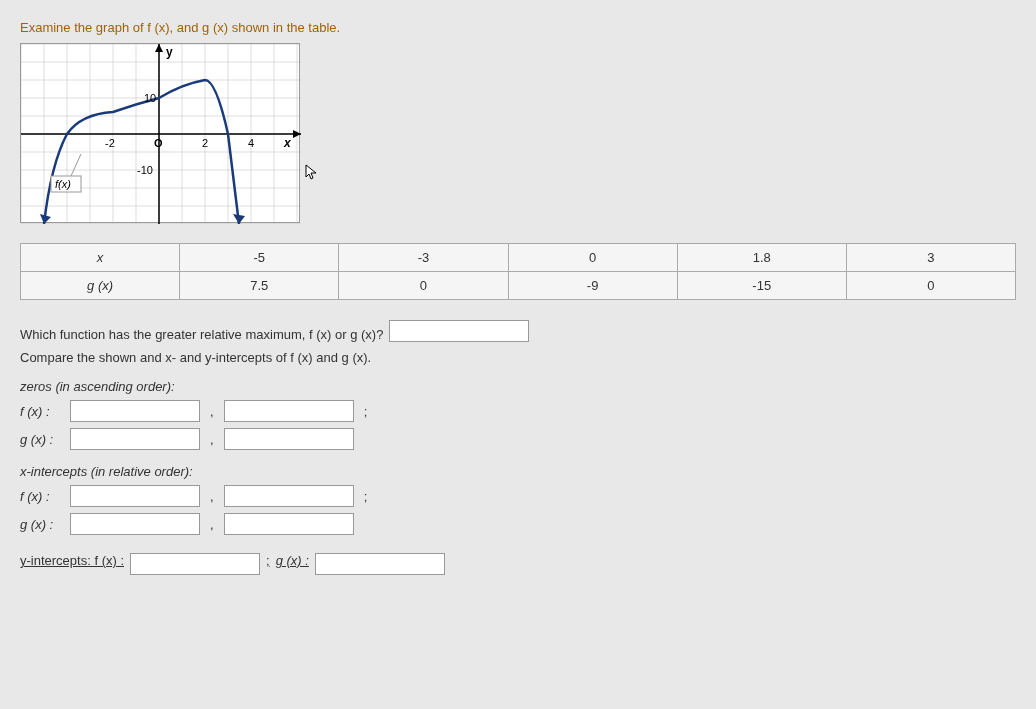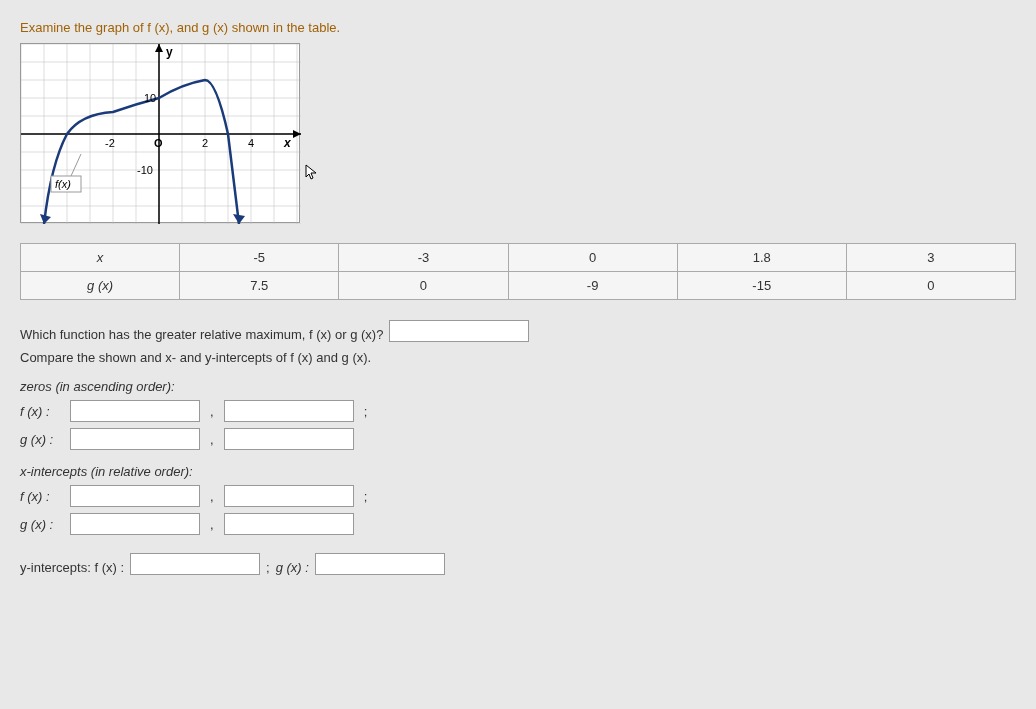--- a/index.html
+++ b/index.html
@@ -70,24 +70,25 @@
       height: 22px;
       width: 130px;
       padding: 2px 4px;
       font-size: 12px;
     }
     .text-input.wide { width: 140px; }
     .func-label { width: 40px; display: inline-block; }
     .italic { font-style: italic; }
     .yint-row {
       display: flex;
-      align-items: flex-end;
+      align-items: flex-start;
       gap: 6px;
       margin-top: 18px;
       font-size: 13px;
+      text-decoration: underline;
     }
   </style>
 </head>
 <body>
 
 <div class="problem-text">Examine the graph of f (x), and g (x) shown in the table.</div>
 
 <div class="graph-container">
   <svg width="280" height="180" viewBox="0 0 280 180">
 

